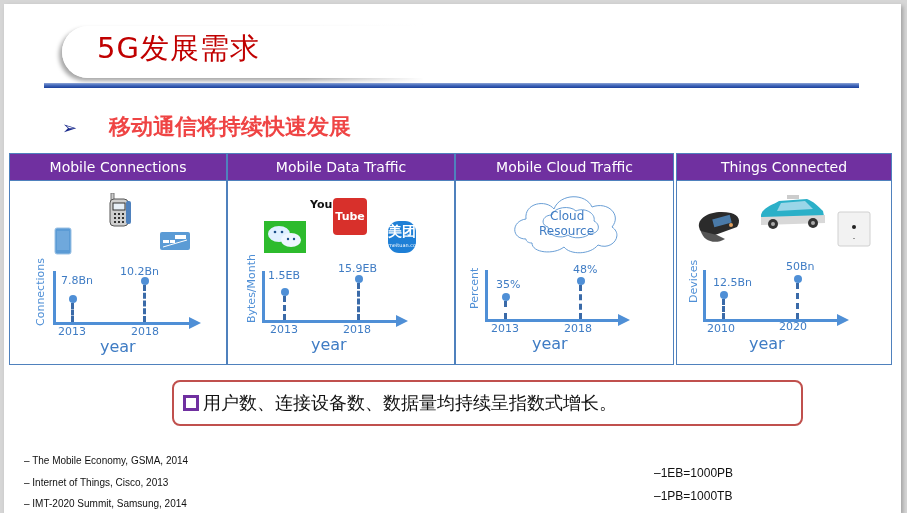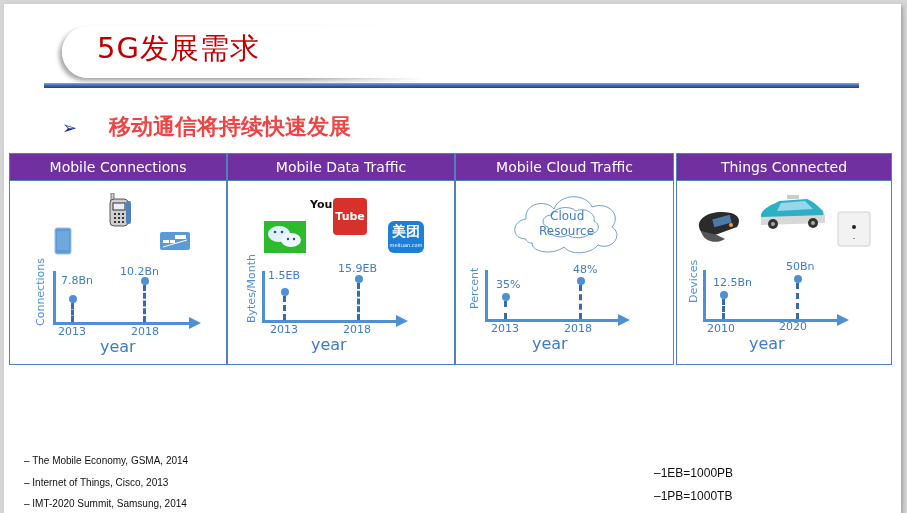--- a/index.html
+++ b/index.html
@@ -157,21 +157,21 @@
       </div>
       <svg class="icon" style="left:36px;top:40px" width="42" height="32">
         <rect x="0" y="0" width="42" height="32" fill="#2dbb2d"></rect>
         <ellipse cx="15" cy="13" rx="11" ry="8" fill="#dff0ff"></ellipse>
         <ellipse cx="27" cy="19" rx="10" ry="7" fill="#eef6ff"></ellipse>
         <circle cx="11" cy="11" r="1.3" fill="#1a4f8a"></circle>
           <circle cx="18" cy="11" r="1.3" fill="#1a4f8a"></circle>
         <circle cx="24" cy="18" r="1.2" fill="#1a4f8a"></circle>
           <circle cx="30" cy="18" r="1.2" fill="#1a4f8a"></circle>
       </svg>
-      <div class="icon" style="left:160px;top:40px;width:36px;height:32px;background:#1e7fd6;border-radius:6px;color:#fff;text-align:center;">
+      <div class="icon" style="left:160px;top:40px;width:28px;height:32px;background:#1e7fd6;border-radius:11px;color:#fff;text-align:center;">
         <div style="font-size:14px;font-weight:bold;line-height:20px">美团</div>
         <div style="font-size:5px;line-height:8px">meituan.com</div>
       </div>
 
       <div class="axis-v" style="left:34px;top:90px;height:51px"></div>
       <div class="axis-h" style="left:34px;top:139px;width:134px"></div>
       <div class="arrow-head" style="left:168px;top:134px"></div>
       <div class="ylabel" style="left:17px;top:142px">Bytes/Month</div>
 
       <div class="dot" style="left:53px;top:107px"></div>
@@ -254,20 +254,24 @@
       <div class="dot" style="left:117px;top:94px"></div>
       <div class="stem" style="left:119px;top:102px;height:36px"></div>
       <div class="val" style="left:109px;top:79px">50Bn</div>
 
       <div class="xtick" style="left:30px;top:141px">2010</div>
       <div class="xtick" style="left:102px;top:139px">2020</div>
       <div class="xlabel" style="left:72px;top:153px">year</div>
     </div>
   </div>
 
+  <div class="summary-box">
+    <span class="sq"></span>
+    <span class="text">用户数、连接设备数、数据量均持续呈指数式增长。</span>
+  </div>
 
   <div class="ref" style="top:451px">– The Mobile Economy, GSMA, 2014</div>
   <div class="ref" style="top:473px">– Internet of Things, Cisco, 2013</div>
   <div class="ref" style="top:494px">– IMT-2020 Summit, Samsung, 2014</div>
 
   <div class="unit" style="top:462px">–1EB=1000PB</div>
   <div class="unit" style="top:485px">–1PB=1000TB</div>
 </div>
 
 </body></html>

